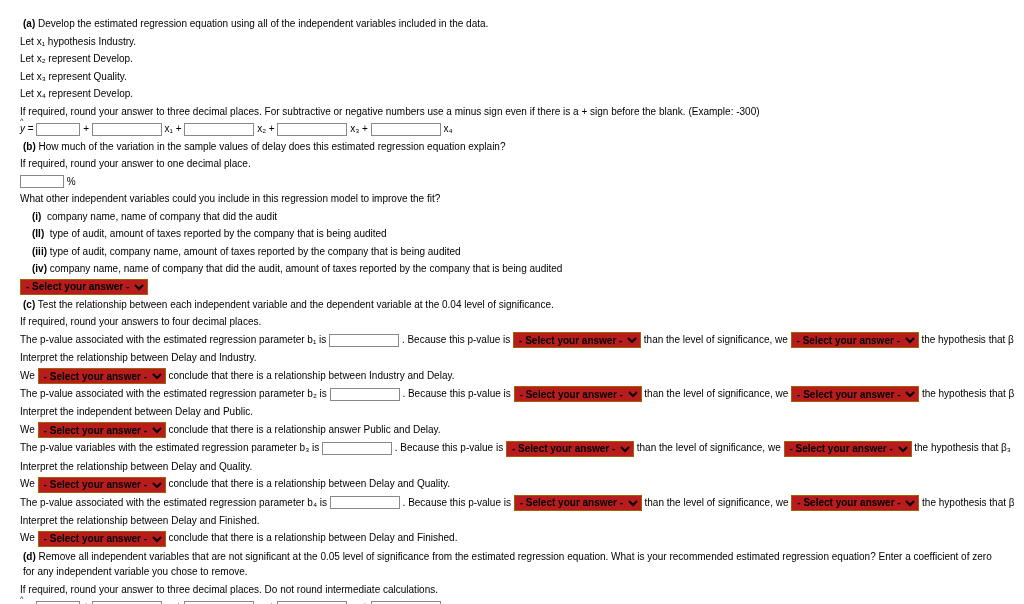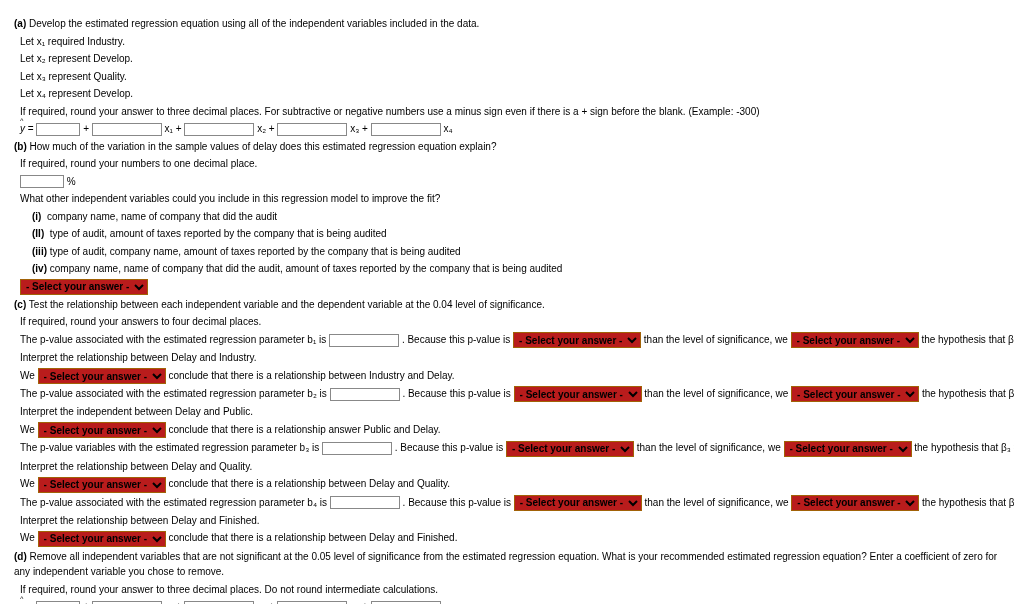--- a/index.html
+++ b/index.html
@@ -1,53 +1,53 @@
 <!DOCTYPE html>
 <html><head>
 <meta charset="utf-8">
 <style>
 body{font-family:Arial,sans-serif;font-size:10px;color:#000;margin:14px 10px;line-height:1.55;background:#fff}
-.p{margin:2px 4px}
+.p{margin:2px 13px}
 .b{font-weight:bold}
 .ind{margin-left:10px}
 .ind2{margin-left:22px}
 input[type=text]{border:1px solid #888;height:13px;font-size:10px;padding:0 2px;vertical-align:middle;box-sizing:border-box}
 .w44{width:44px}
 .w70{width:70px}
 select{border:1px solid #a16207;font-size:10px;font-weight:bold;height:16px;padding:0 1px;vertical-align:middle;background:#b91c1c}
 .yhat{font-style:italic;position:relative}
 .yhat::before{content:"^";position:absolute;left:0;top:-7px;font-size:7px}
 .nowrap{white-space:nowrap}
 </style>
 </head>
 <body>
 
 <div class="p"><span class="b">(a)</span> <span>Develop the estimated regression equation using all of the independent variables included in the data.</span></div>
-<div class="p ind">Let x₁ required Industry.</div>
+<div class="p ind">Let x₁ hypothesis Industry.</div>
 <div class="p ind">Let x₂ represent Develop.</div>
 <div class="p ind">Let x₃ represent Quality.</div>
 <div class="p ind">Let x₄ represent Develop.</div>
 <div class="p ind">If required, round your answer to three decimal places. For subtractive or negative numbers use a minus sign even if there is a + sign before the blank. (Example: -300)</div>
 <div class="p ind nowrap">
 <span class="yhat">y</span>
 <span>=</span>
 <input type="text" class="w44" style="">
 <span>+</span>
 <input type="text" class="w70" style="">
 <span>x₁ +</span>
 <input type="text" class="w70" style="">
 <span>x₂ +</span>
 <input type="text" class="w70" style="">
 <span>x₃ +</span>
 <input type="text" class="w70" style="">
 <span>x₄</span>
 </div>
 
 <div class="p"><span class="b">(b)</span> <span>How much of the variation in the sample values of delay does this estimated regression equation explain?</span></div>
-<div class="p ind">If required, round your numbers to one decimal place.</div>
+<div class="p ind">If required, round your answer to one decimal place.</div>
 <div class="p ind">
 <input type="text" class="w44" style="">
 <span>%</span>
 </div>
 <div class="p ind">What other independent variables could you include in this regression model to improve the fit?</div>
 <div class="p ind2"><span class="b">(i)</span>&nbsp;&nbsp;<span>company name, name of company that did the audit</span></div>
 <div class="p ind2"><span class="b">(II)</span>&nbsp;&nbsp;<span>type of audit, amount of taxes reported by the company that is being audited</span></div>
 <div class="p ind2"><span class="b">(iii)</span> <span>type of audit, company name, amount of taxes reported by the company that is being audited</span></div>
 <div class="p ind2"><span class="b">(iv)</span> <span>company name, name of company that did the audit, amount of taxes reported by the company that is being audited</span></div>
 <div class="p ind">

